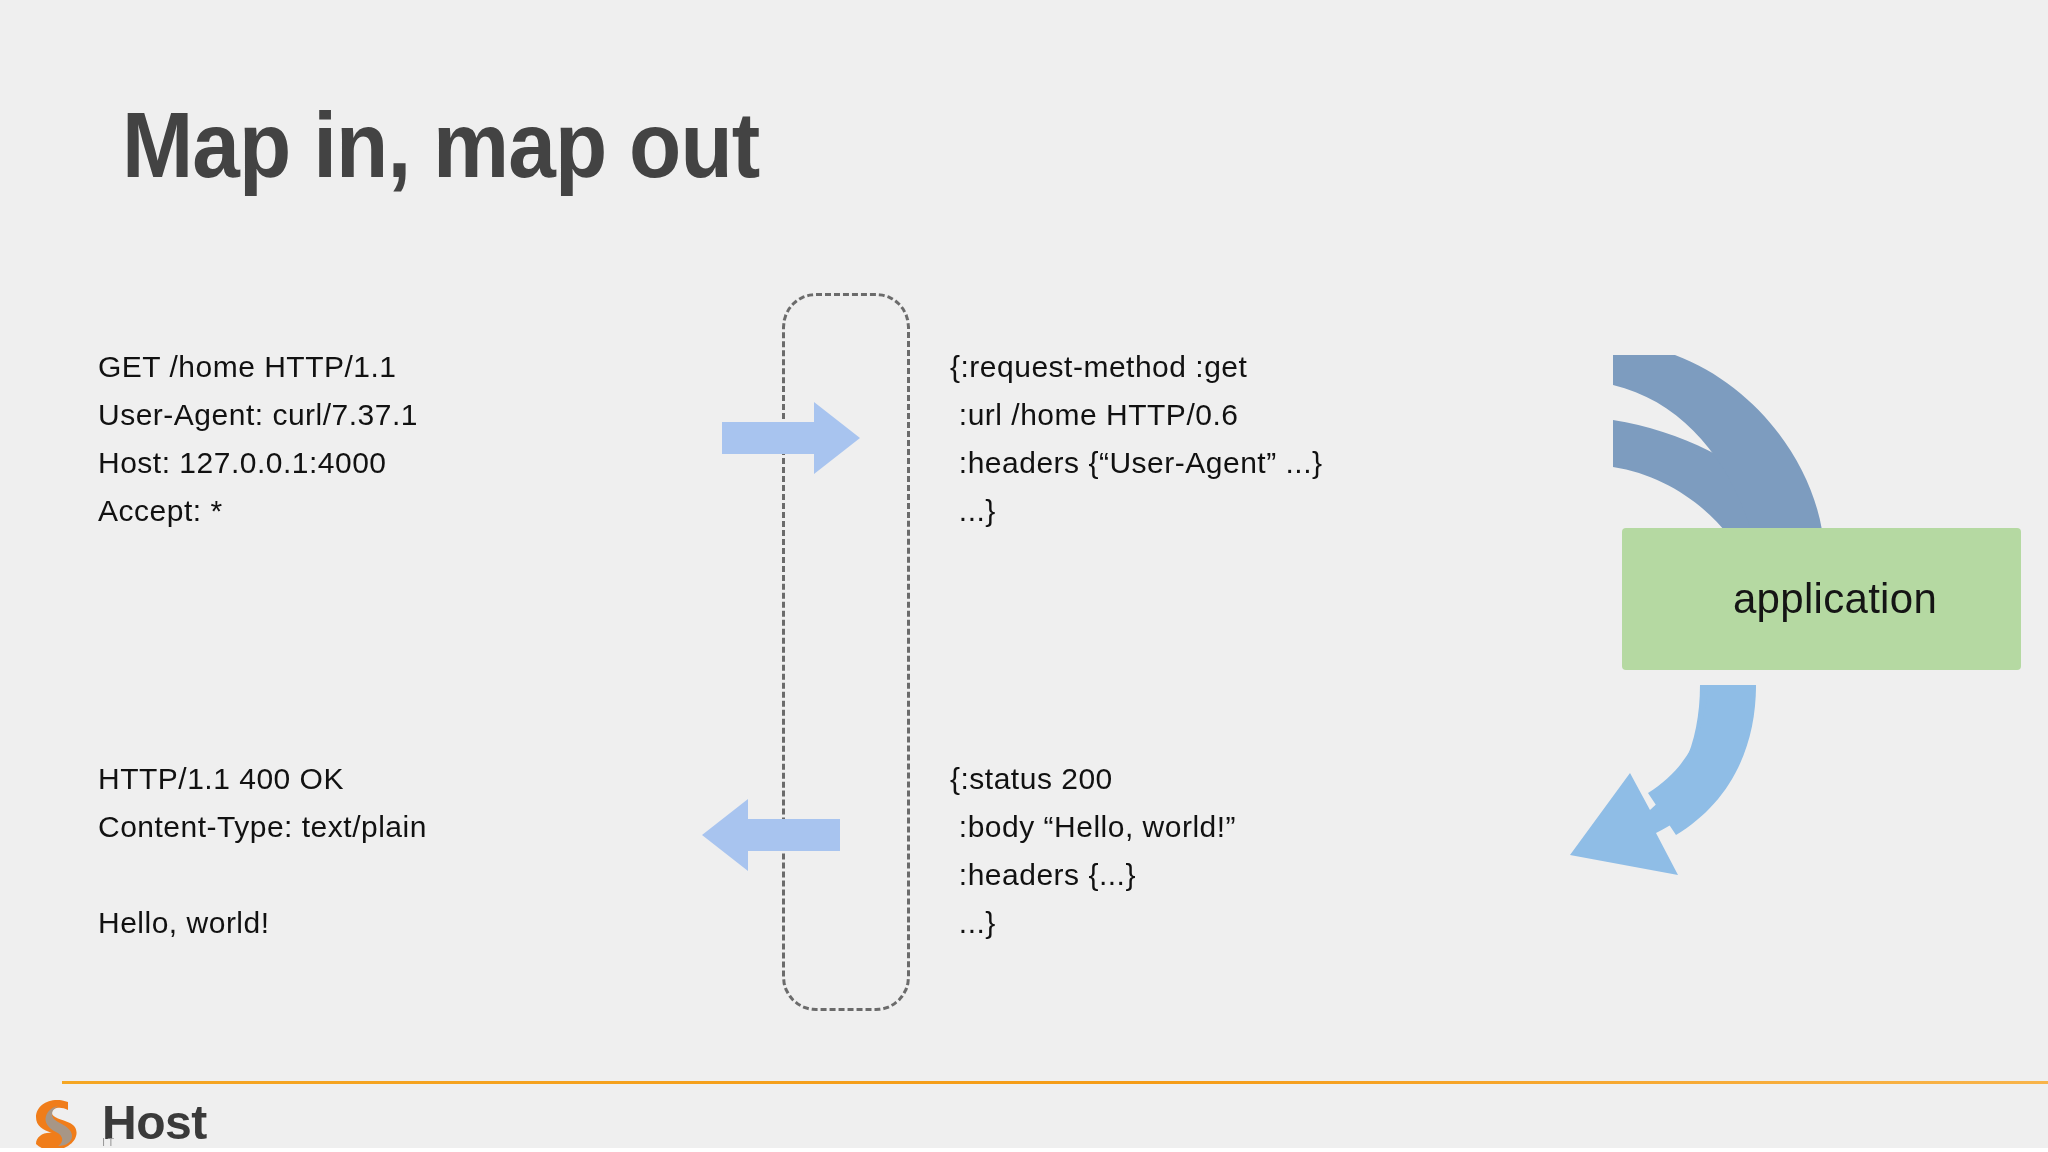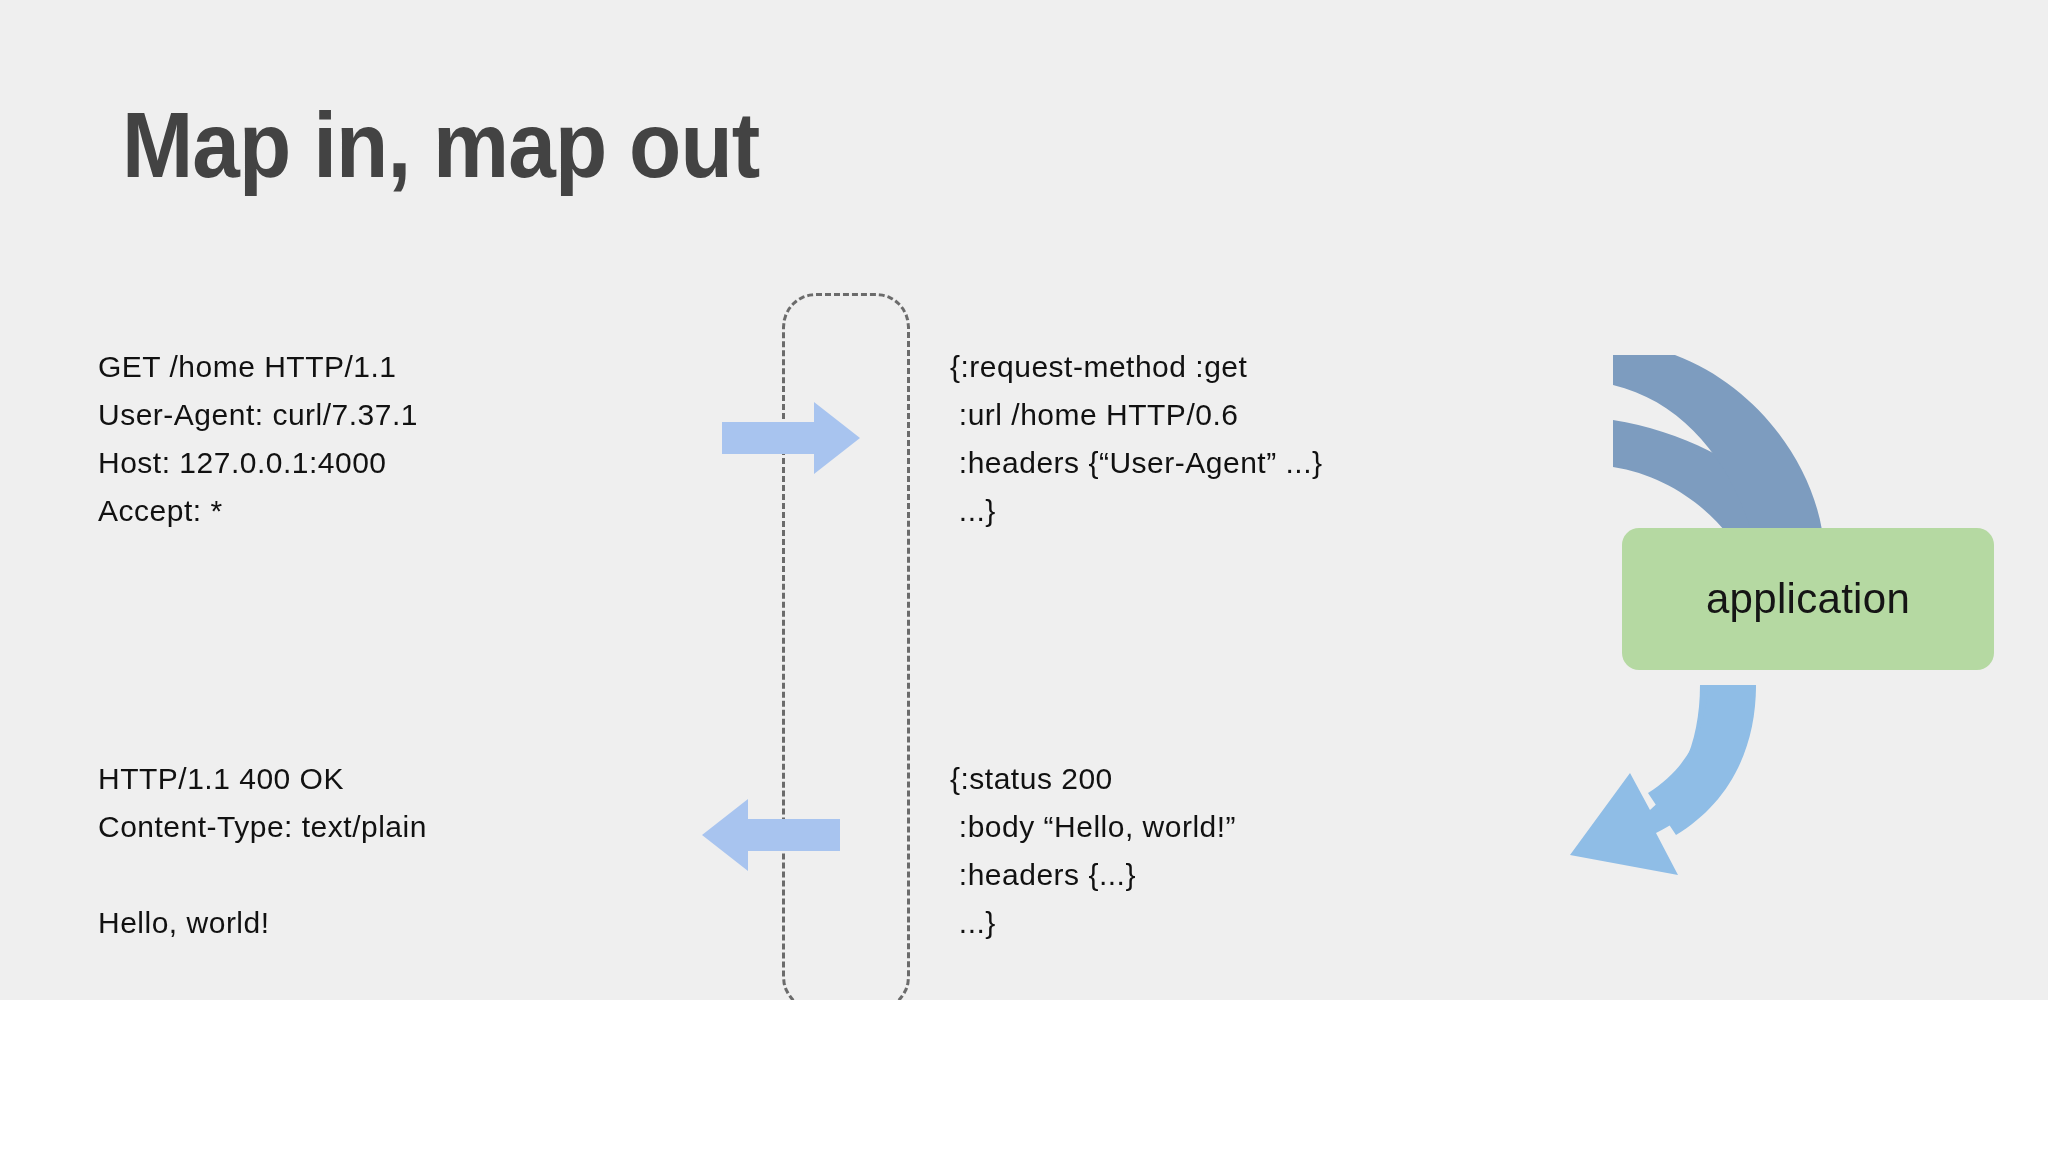--- a/index.html
+++ b/index.html
@@ -3,21 +3,21 @@
 <meta charset="utf-8">
 <style>
   html, body {
     margin: 0;
     padding: 0;
     background: #ffffff;
   }
   #slide {
     position: relative;
     width: 2048px;
-    height: 1000px;
+    height: 1148px;
     background: #efefef;
     overflow: hidden;
     font-family: "Liberation Sans", sans-serif;
   }
 
   
   #title {
     position: absolute;
     left: 122px;
     top: 92px;
@@ -75,24 +75,25 @@
   }
 
   
   #application-box {
     position: absolute;
     left: 1622px;
     top: 528px;
     width: 372px;
     height: 142px;
     background: #b5d9a2;
-    border-radius: 17px;
+    border-radius: 4px;
     display: flex;
     align-items: center;
     justify-content: center;
+    padding-left: 27px;
   }
   #application-label {
     font-family: "Liberation Sans", sans-serif;
     font-size: 42px;
     color: #151515;
     letter-spacing: 0.3px;
   }
 
   
   #footer-rule {

